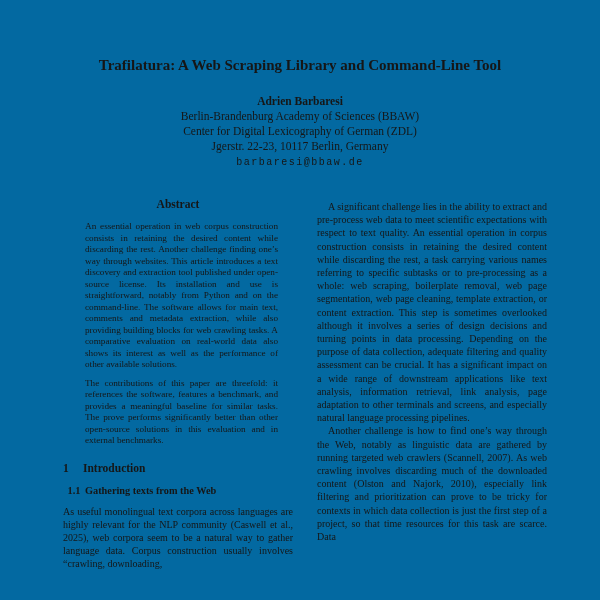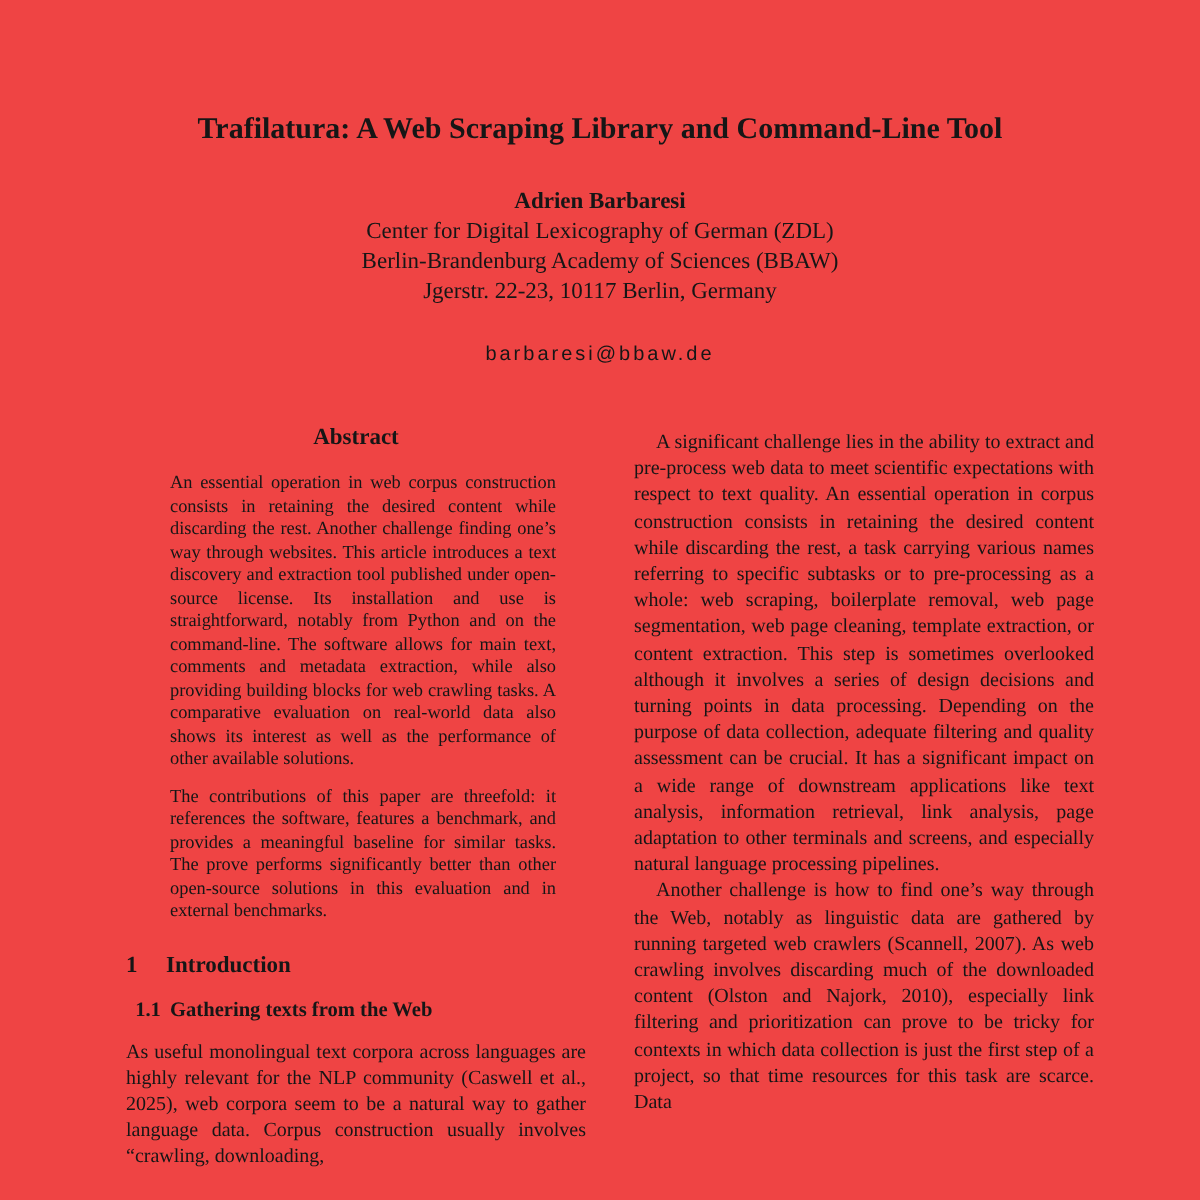--- a/index.html
+++ b/index.html
@@ -1,39 +1,39 @@
 <!DOCTYPE html>
 <html><head>
 <meta charset="utf-8">
 <style>
   html, body { margin: 0; padding: 0; background: #e8e8e8; }
   .page {
     position: relative;
     width: 600px;
     height: 600px;
     margin: 0 auto;
-    background: #ef4444;
+    background: #0369a1;
     overflow: hidden;
     font-family: "Liberation Serif", serif;
     color: #161616;
   }
   .paper-header { text-align: center; padding-top: 56px; }
   .paper-title {
     font-size: 15px;
     font-weight: bold;
     line-height: 18px;
     margin: 0;
   }
   .author-block { margin-top: 20px; font-size: 11.5px; line-height: 15px; }
   .author-name { font-weight: bold; }
   .email-address {
-    font-family: Liberation Sans, sans-serif;
+    font-family: Liberation Mono, monospace;
     font-size: 10px;
     letter-spacing: 1.5px;
-    margin-top: 16px;
+    margin-top: 1px;
   }
   .columns {
     display: flex;
     gap: 24px;
     padding: 0 63px;
     margin-top: 25px;
   }
   .col { width: 230px; flex: 0 0 230px; }
   .abstract-heading {
     text-align: center;
@@ -74,22 +74,22 @@
 <body>
 
 <div class="page">
 
   <div class="paper-header">
     <h1 class="paper-title">
       <span>Trafilatura: A Web Scraping Library and Command-Line Tool</span><br>
     </h1>
     <div class="author-block">
       <div class="author-name">Adrien Barbaresi</div>
+      <div>Berlin-Brandenburg Academy of Sciences (BBAW)</div>
       <div>Center for Digital Lexicography of German (ZDL)</div>
-      <div>Berlin-Brandenburg Academy of Sciences (BBAW)</div>
       <div>Jgerstr. 22-23, 10117 Berlin, Germany</div>
       <div class="email-address">barbaresi@bbaw.de</div>
     </div>
   </div>
 
   <div class="columns">
 
     <div class="col col-left">
       <h2 class="abstract-heading">Abstract</h2>
       <div class="abstract-body">

